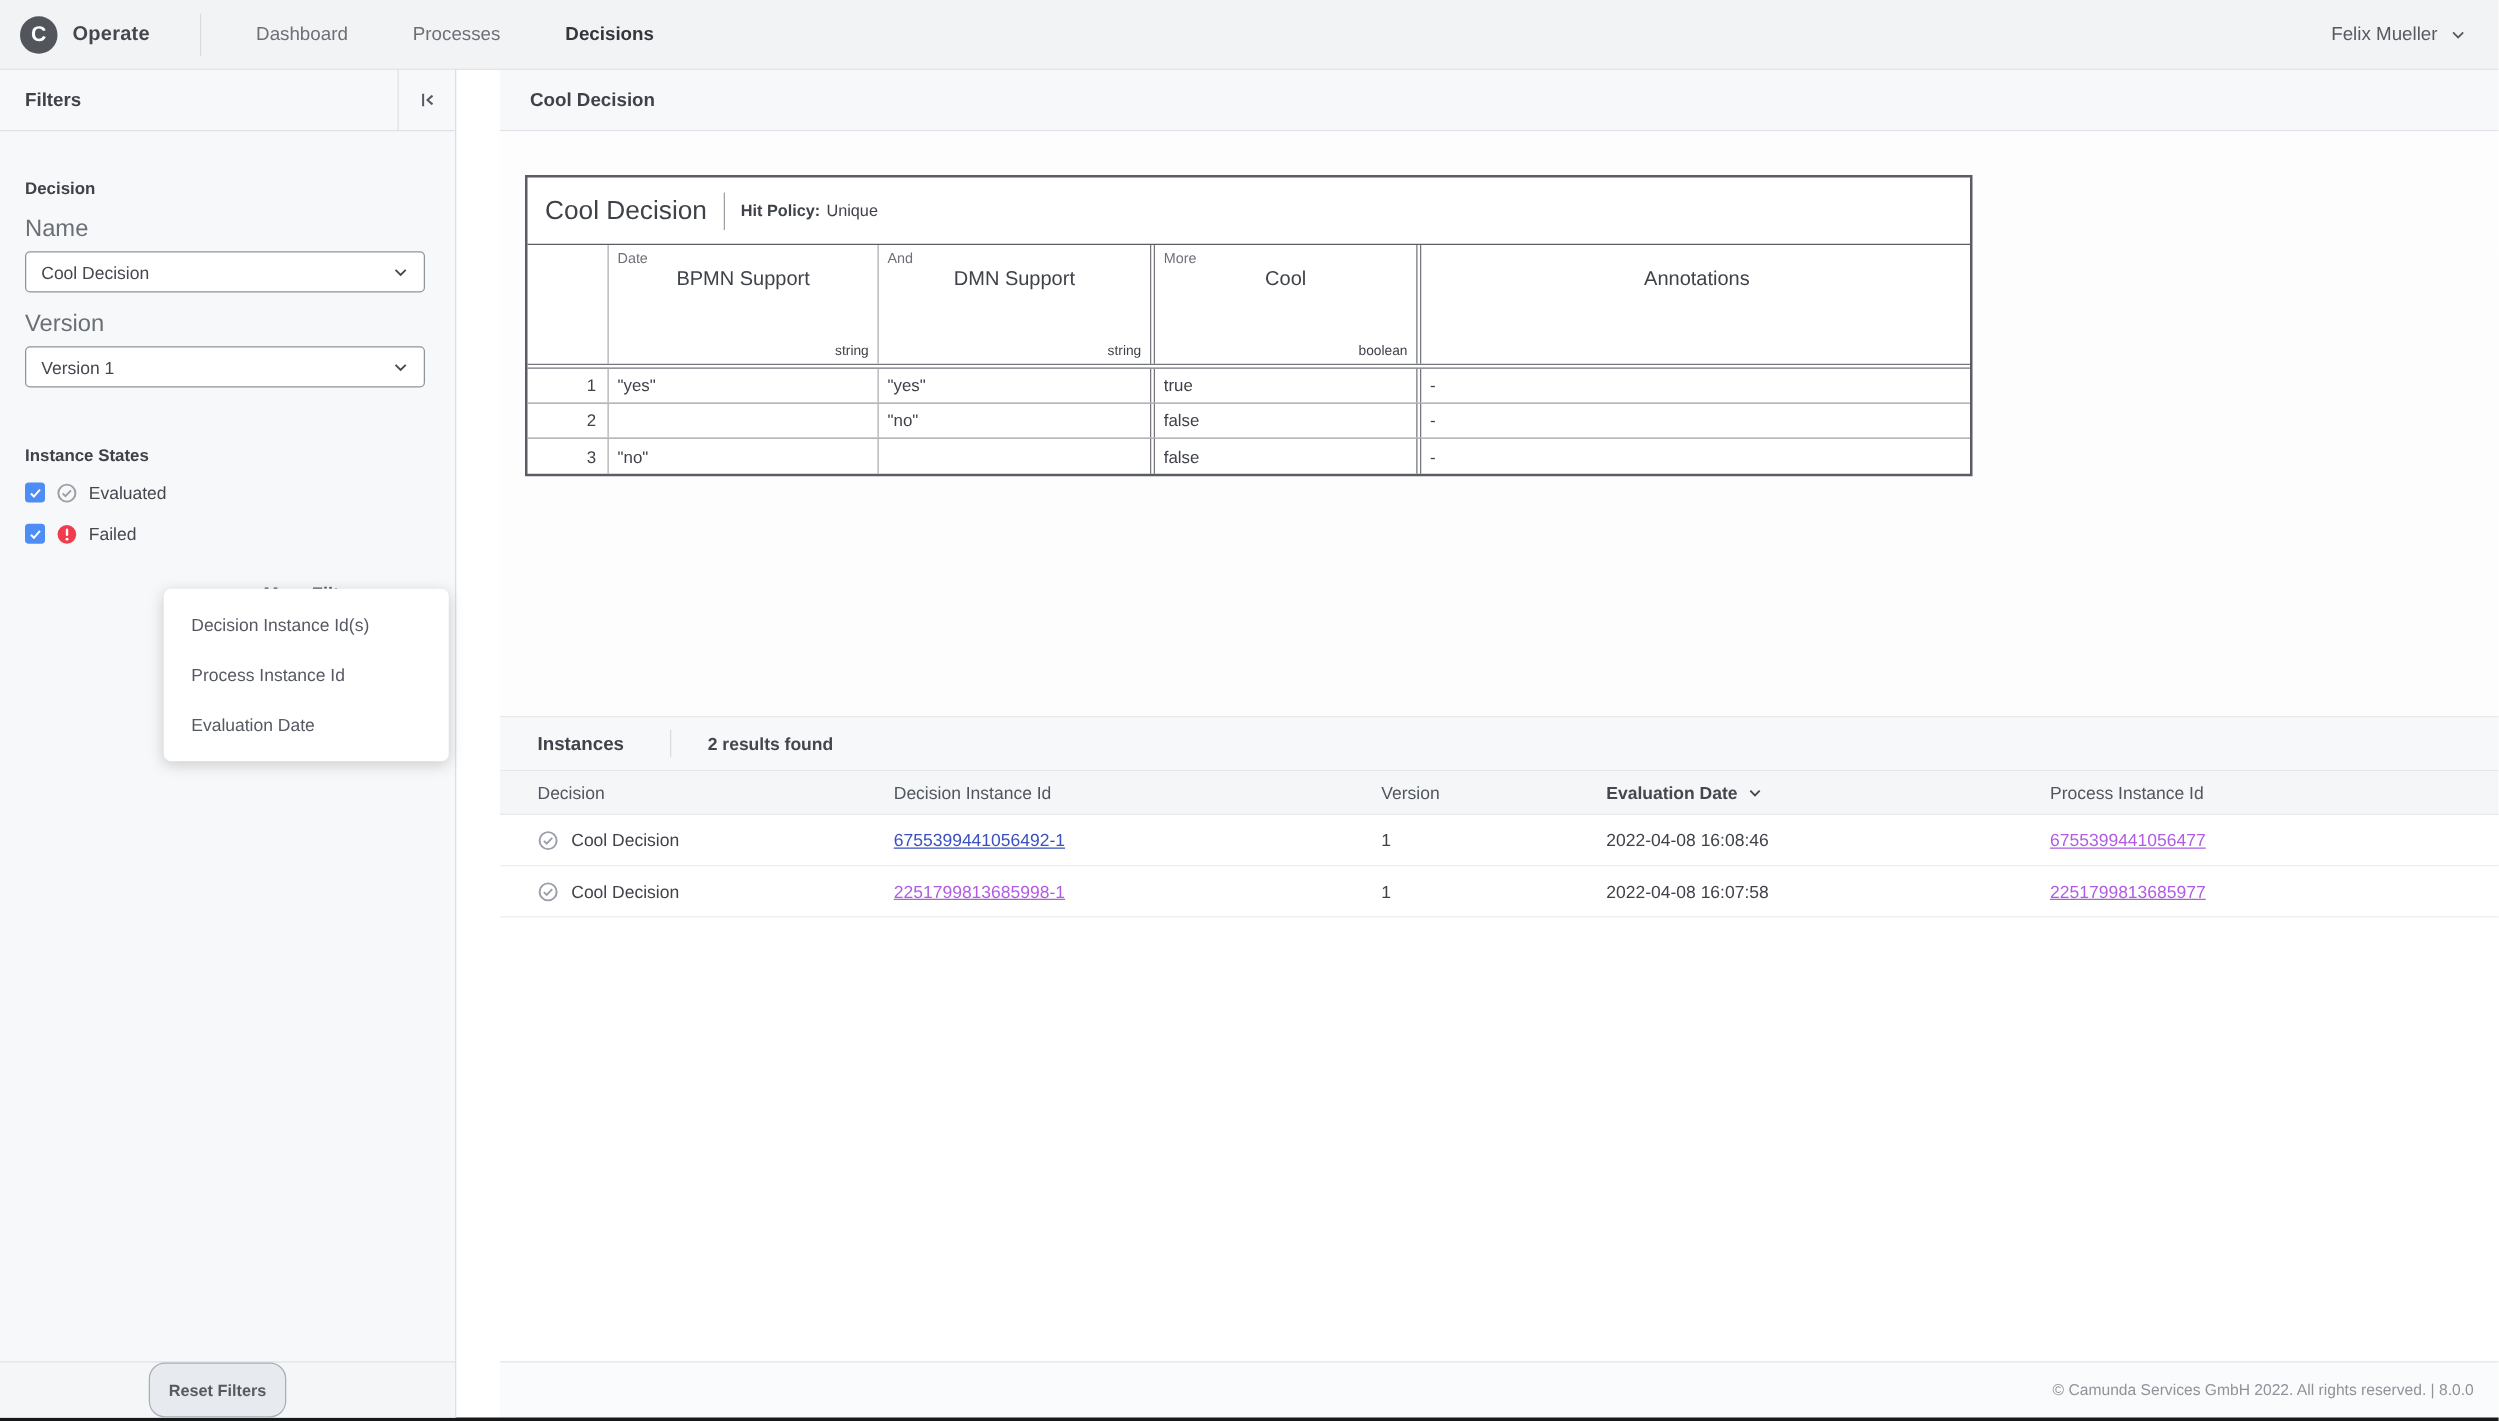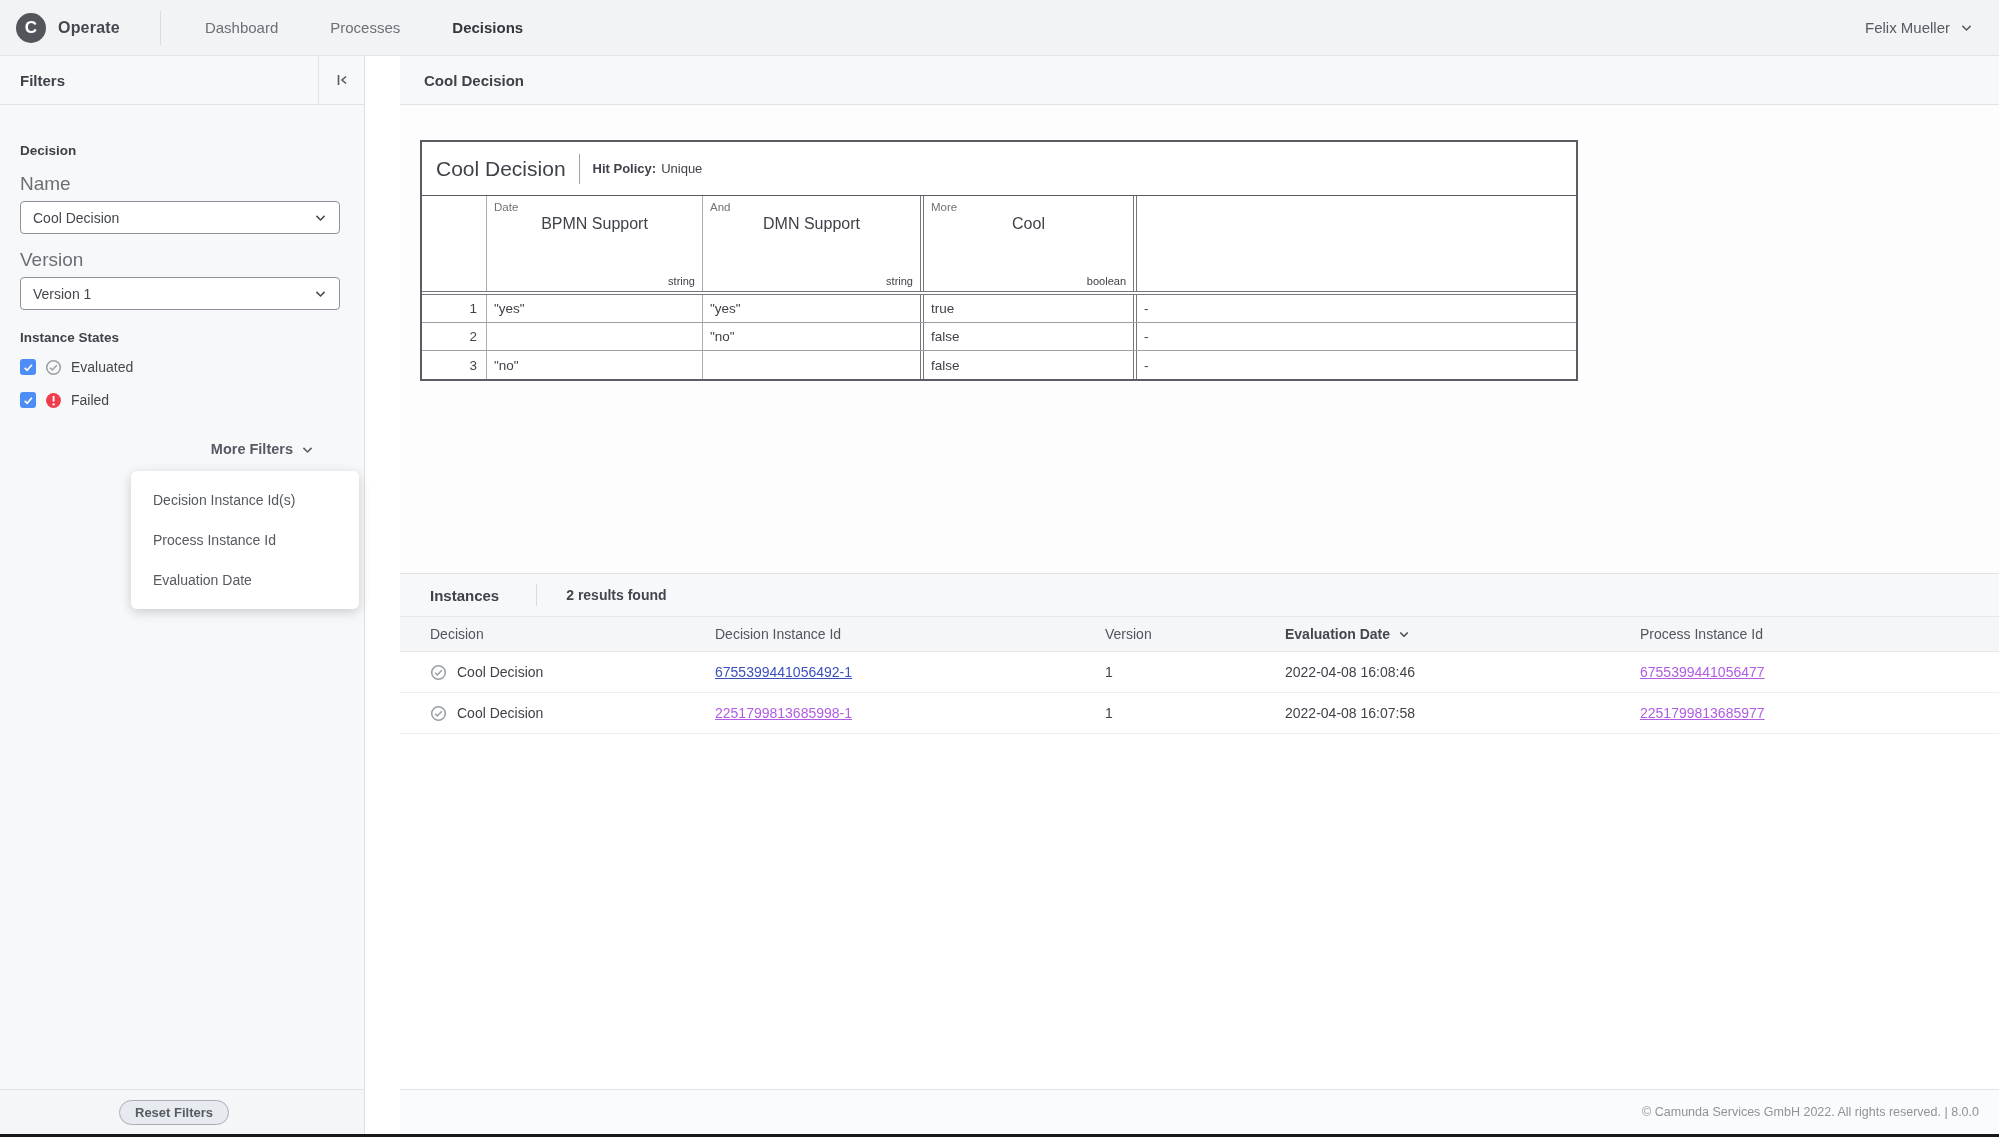--- a/index.html
+++ b/index.html
@@ -36,33 +36,33 @@
     display:flex; flex-direction:column; position:relative; }
   .filters-panel .panel-title { padding-left:20px; flex:1; }
   .collapse-btn { width:46px; height:100%; border-left:1px solid #dfe2e6;
     display:flex; align-items:center; justify-content:center; cursor:pointer; color:#565a61; }
   .filters-content { flex:1; padding:38px 24px 0 20px; }
   .group-label { font-size:13.5px; font-weight:700; color:#3f4249; }
   .field-label { font-size:19px; color:#6b6f76; margin-top:15px; }
   .select { margin-top:6px; height:33px; background:#fff; border:1px solid #8f949c;
     border-radius:4px; display:flex; align-items:center; padding:0 12px; cursor:pointer; }
   .select .select-value { flex:1; font-size:14px; color:#44474e; }
-  .states-label { margin-top:20px; }
+  .states-label { margin-top:47px; }
   .state-row { display:flex; align-items:center; gap:9px; margin-top:11px; height:22px; }
   .checkbox { width:16px; height:16px; border-radius:3px; background:#4d8df5;
     display:flex; align-items:center; justify-content:center; cursor:pointer; flex:none; }
   .state-label { font-size:14px; color:#44474e; }
   .more-filters { margin-top:30px; display:flex; align-items:center; justify-content:flex-end;
     gap:8px; padding-right:26px; cursor:pointer; font-size:14.5px; font-weight:600; color:#565a63; }
   .mf-menu { position:absolute; left:131px; top:415px; width:228px; background:#fff;
     border-radius:6px; box-shadow:0 3px 12px rgba(0,0,0,.18); padding:9px 0; z-index:5; }
   .mf-item { height:40px; display:flex; align-items:center; padding:0 22px;
     font-size:14px; color:#565961; cursor:pointer; }
   .filters-footer { height:45px; border-top:1px solid #dfe2e6; background:#f5f6f8;
-    display:flex; align-items:center; padding-left:119px; flex:none; }
+    display:flex; padding-left:119px; flex:none; }
   .reset-btn { font-family:inherit; font-size:13px; font-weight:700; color:#565a63;
     background:#e7eaee; border:1px solid #a8aeb6; border-radius:13px; padding:4px 15px; cursor:pointer; }
 
   
   .main { flex:1; display:flex; flex-direction:column; min-width:0; }
   .main .panel-title { padding-left:24px; }
   .decision-view { height:468px; flex:none; background:#fdfdfe; padding:35px 0 0 20px; }
 
   
   .dmn-box { width:1158px; border:2px solid #5a5d63; background:#fff; }
@@ -248,20 +248,25 @@
               <div class="hcell">
                 <div class="rule-word">And</div>
                 <div class="col-name">DMN Support</div>
                 <div class="col-type">string</div>
               </div>
               <div class="hcell output">
                 <div class="rule-word">More</div>
                 <div class="col-name">Cool</div>
                 <div class="col-type">boolean</div>
               </div>
+              <div class="hcell">
+                <div class="rule-word"></div>
+                <div class="col-name">Annotations</div>
+                <div class="col-type"></div>
+              </div>
             </div>
           <div id="dmn-rules">
               <div class="dmn-grid dmn-rule">
                 <div class="rcell num">1</div>
                 <div class="rcell br">"yes"</div>
                 <div class="rcell">"yes"</div>
                 <div class="rcell output">true</div>
                 <div class="rcell">-</div>
               </div>
               <div class="dmn-grid dmn-rule">

